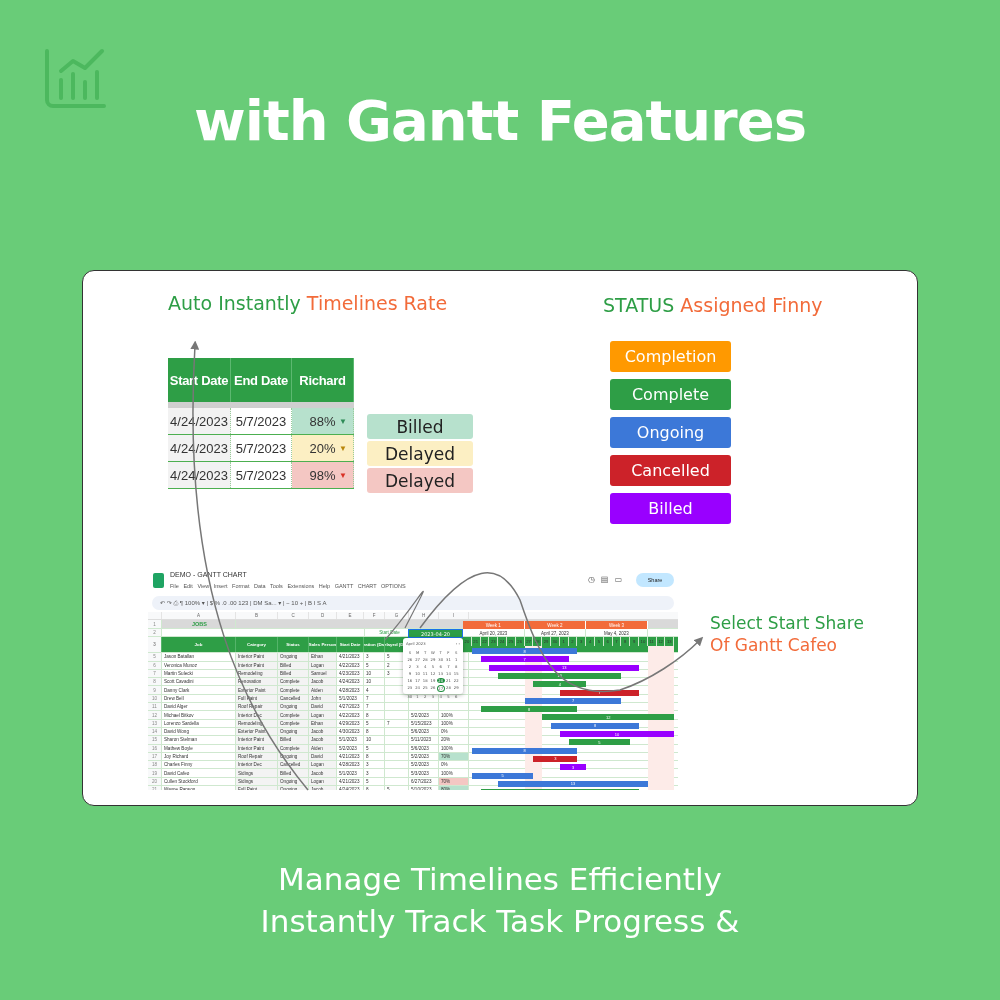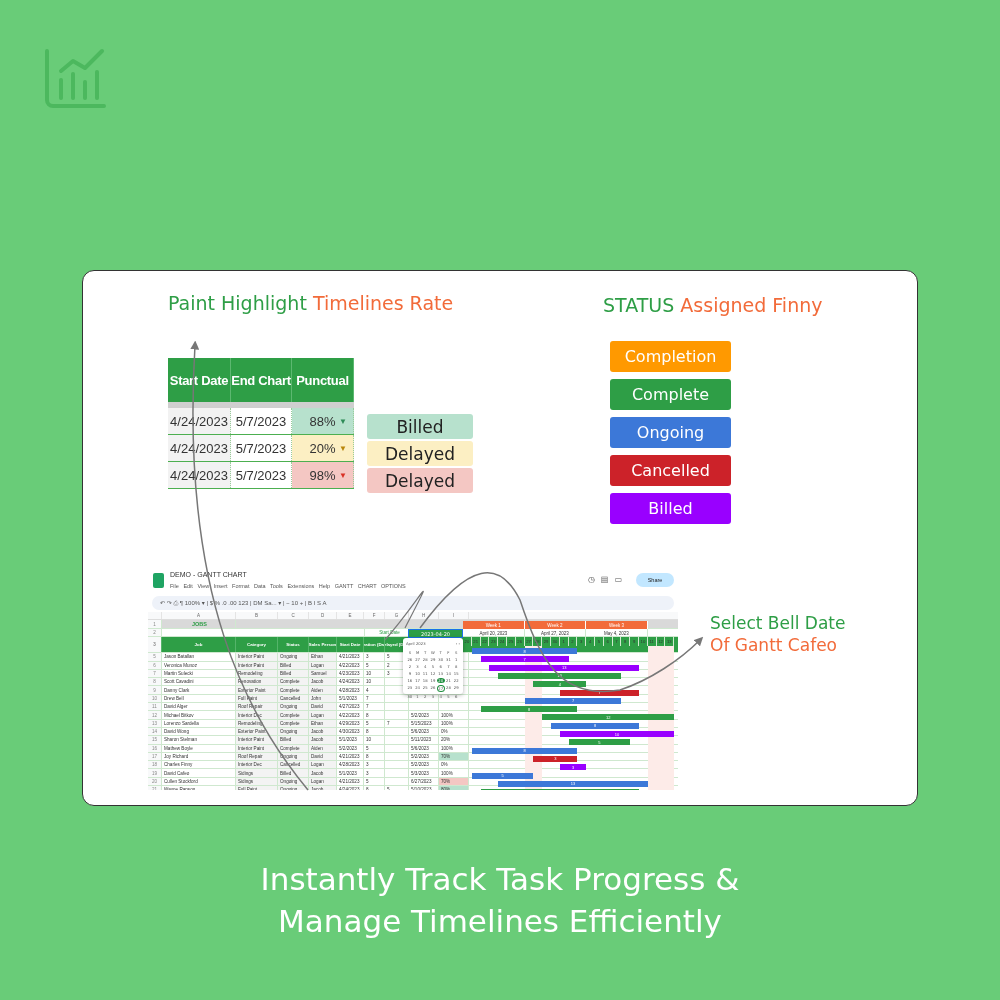--- a/index.html
+++ b/index.html
@@ -54,34 +54,35 @@
     <path d="M3 3 V52 a6 6 0 0 0 6 6 H60"></path>
     <path d="M17 23 L29 13 L41 20 L58 3"></path>
     <line x1="17" y1="32" x2="17" y2="50"></line>
     <line x1="29" y1="26" x2="29" y2="50"></line>
     <line x1="41" y1="34" x2="41" y2="50"></line>
     <line x1="53" y1="24" x2="53" y2="50"></line>
   </g>
 </svg>
 
 <div class="headline">
+  <div>with Gantt Features</div>
 </div>
 
 <div class="card"></div>
 
 <div class="sec-title" style="left:168px;top:292px">
-  <span class="g">Paint Highlight</span>
+  <span class="g">Auto Instantly</span>
   <span class="o">Timelines Rate</span>
 </div>
 
 <div class="mt">
   <div class="mt-head">
     <div style="width:63px">Start Date</div>
-    <div style="width:61px">End Chart</div>
-    <div style="width:62px">Punctual</div>
+    <div style="width:61px">End Date</div>
+    <div style="width:62px">Richard</div>
   </div>
   <div id="mt-rows">
       <div class="mt-row">
    <div class="c1">4/24/2023</div>
    <div class="c2">5/7/2023</div>
    <div class="c3" style="background:#b7e1cd">
           <span>88%</span>
           <span class="tri" style="color:#2e8b57">▼</span>
         </div>
   </div>
@@ -535,31 +536,31 @@
       <span style="">1</span>
       <span style="">2</span>
       <span style="">3</span>
       <span style="">4</span>
       <span style="">5</span>
       <span style="">6</span>
     </div>
   </div>
 
 <div class="callout">
-  <div class="g">Select Bell Date</div>
+  <div class="g">Select Start Share</div>
   <div class="o">Of Gantt Cafeo</div>
 </div>
 
 <svg class="arrows" width="1000" height="1000">
   <defs>
       <marker id="ah" markerWidth="6" markerHeight="6" refX="3" refY="3" orient="auto">
         <path d="M0,0 L6,3 L0,6 z" fill="#777"></path>
       </marker>
     </defs>
   <path d="M308 790 C 250 720, 180 600, 195 345" stroke="#777" stroke-width="1.5" fill="none" marker-end="url(#ah)"></path>
   <path d="M385 640 C 420 600, 440 560, 405 628" stroke="#777" stroke-width="1.2" fill="none"></path>
   <path d="M420 628 C 470 560, 500 560, 520 600 C 540 660, 560 700, 620 690 C 650 680, 680 660, 700 640" stroke="#777" stroke-width="1.5" fill="none" marker-end="url(#ah)"></path>
 </svg>
 
 <div class="tagline">
+  <div>Manage Timelines Efficiently</div>
   <div>Instantly Track Task Progress &amp;</div>
-  <div>Manage Timelines Efficiently</div>
 </div>
 
 </body></html>

